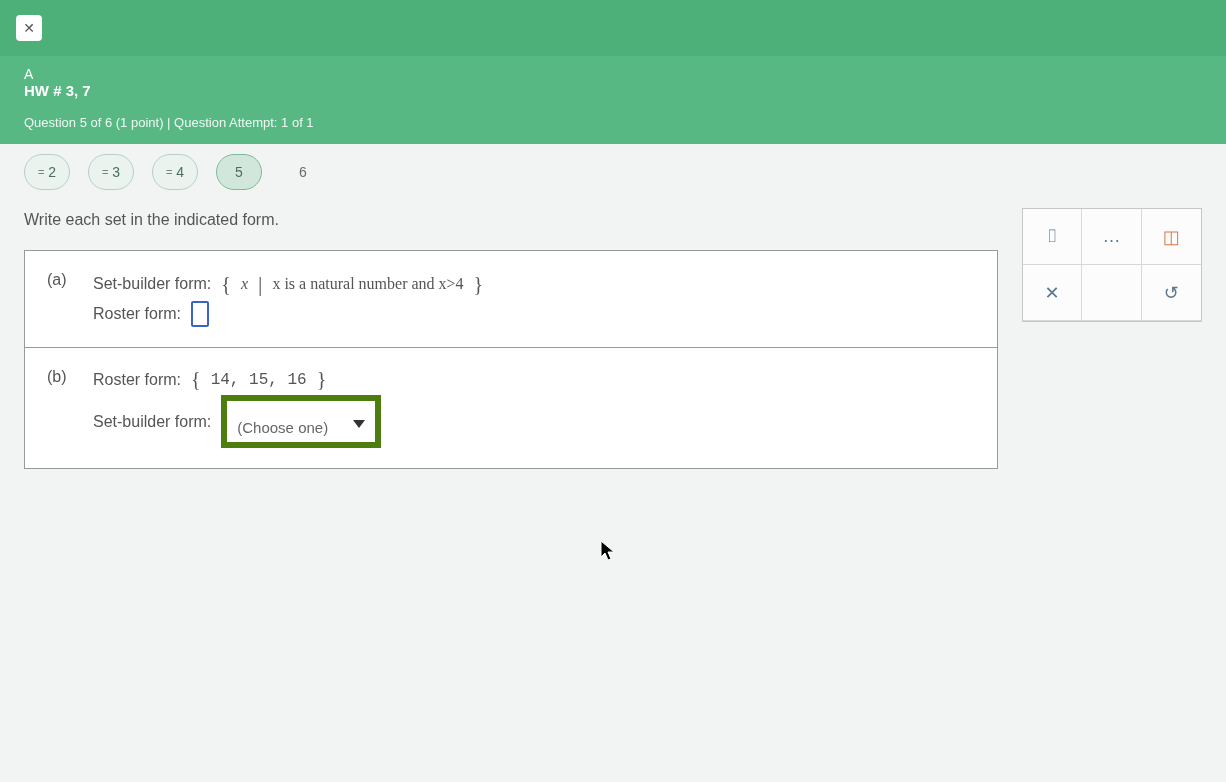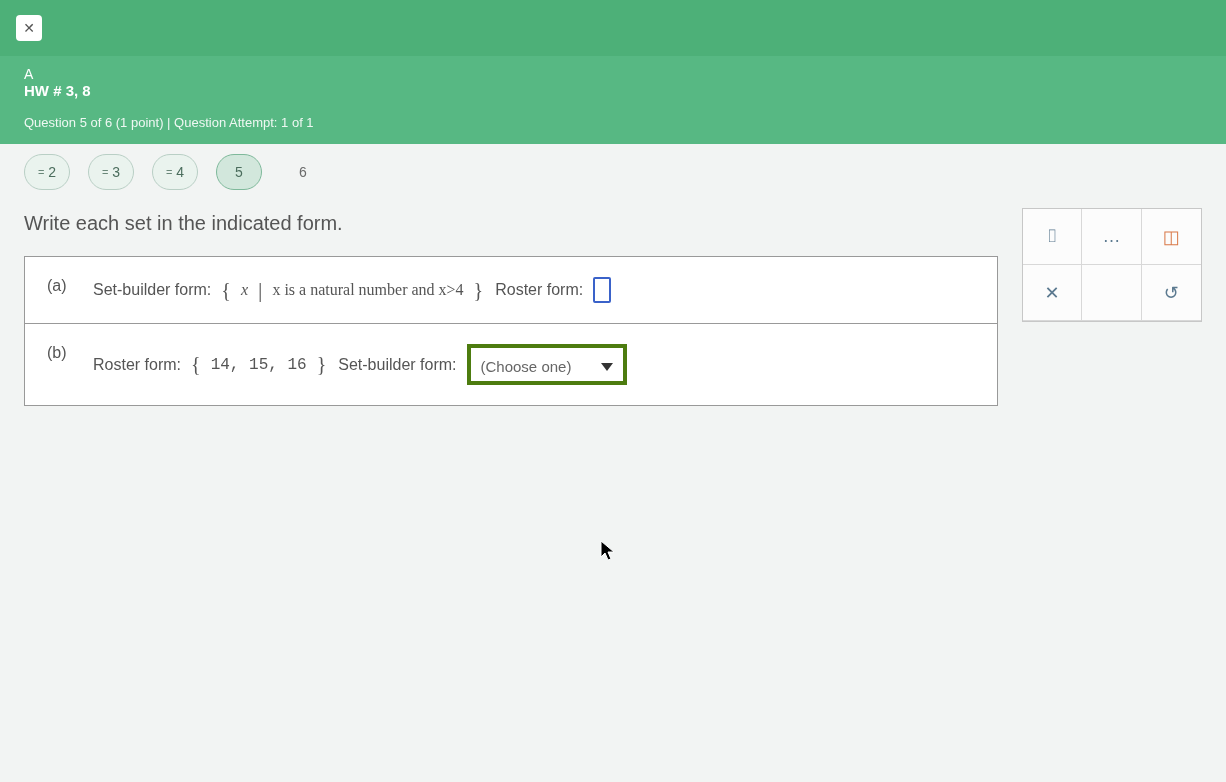--- a/index.html
+++ b/index.html
@@ -9,52 +9,52 @@
   .sub-bar { background:#57b883; color:#fff; padding: 10px 24px 14px 24px; font-size:14px; }
   .sub-bar .hw-line { font-weight:bold; font-size:15px; }
   .sub-bar .qinfo { font-size:13px; opacity:.9; margin-top:16px;}
   .nav-row { display:flex; align-items:center; gap:18px; padding: 10px 24px 18px 24px; }
   .qbtn { min-width:46px; height:36px; border-radius:18px; border:1px solid #b9cfc5; background:#eaf3ee; display:flex; align-items:center; justify-content:center; gap:4px; color:#4b6d5d; font-size:14px; }
   .qbtn.active { background:#d2e7dc; border-color:#7fb99b; }
   .qbtn.plain { background:transparent; border:none; color:#6a6a6a; }
   .qbtn .eq { font-size:11px; opacity:.8; }
   .content-wrap { display:flex; padding: 0 24px 24px 24px; gap:24px; }
   .main { flex:1; }
-  .instr { font-size:20px; color:#555; line-height:1.5; margin-bottom:18px; }
+  .instr { font-size:16px; color:#555; line-height:1.5; margin-bottom:18px; }
   .qtable { width:100%; border:1px solid #999; border-collapse:collapse; background:#fff; }
   .qtable td { border:1px solid #999; padding:20px 22px; vertical-align:top; }
   .part-row { display:flex; gap:18px; align-items:flex-start; }
   .part-label { font-size:16px; color:#555; min-width:28px; }
-  .part-body { flex:1; display:flex; flex-direction:row; gap:12px; font-size:16px; color:#555; }
+  .part-body { flex:1; display:flex; flex-direction:column; gap:4px; font-size:16px; color:#555; }
   .line { display:flex; align-items:center; gap:10px; flex-wrap:wrap; }
   .math { font-family: 'Times New Roman', serif; font-style:italic; }
   .brace { font-family:'Times New Roman', serif; font-size:20px; font-style:normal;}
   .answer-box { display:inline-block; min-width:18px; height:26px; border:2px solid #3a62c9; border-radius:2px; background:#fff; padding:0 2px; }
-  .dropdown { border:4px solid #4d7c0f; padding:10px 34px 6px 10px; background:#fff; font-size:15px; color:#666; position:relative; display:inline-flex; align-items:center; min-width:160px; }
+  .dropdown { border:6px solid #4d7c0f; padding:18px 34px 6px 10px; background:#fff; font-size:15px; color:#666; position:relative; display:inline-flex; align-items:center; min-width:160px; }
   .dropdown::after { content:''; position:absolute; right:10px; top:50%; margin-top:-2px; border-left:6px solid transparent; border-right:6px solid transparent; border-top:8px solid #333; }
   .toolbox { width:180px; }
   .tool-grid { border:1px solid #c7c7c7; background:#fcfcfc; display:grid; grid-template-columns:1fr 1fr 1fr; }
   .tool-cell { height:56px; border-right:1px solid #d8d8d8; border-bottom:1px solid #d8d8d8; display:flex; align-items:center; justify-content:center; font-size:18px; color:#5c7a90; }
   .tool-cell:nth-child(3n){ border-right:none; }
   .cursor { position:absolute; pointer-events:none; }
 </style>
 </head>
 <body>
 
 <div class="top-bar">
   <div class="tab-close">
     <span>✕</span>
   </div>
 </div>
 
 <div class="sub-bar">
   <div style="display:flex; align-items:center; gap:12px;">
     <span class="logo">A</span>
   </div>
-  <div class="hw-line">HW # 3, 8</div>
+  <div class="hw-line">HW # 3, 7</div>
   <div class="qinfo">
     <span>Question 5 of 6 (1 point)</span>
     <span> | </span>
     <span>Question Attempt: 1 of 1</span>
   </div>
 </div>
 
 <div class="nav-row">
   <div class="qbtn">
     <span class="eq">=</span>

